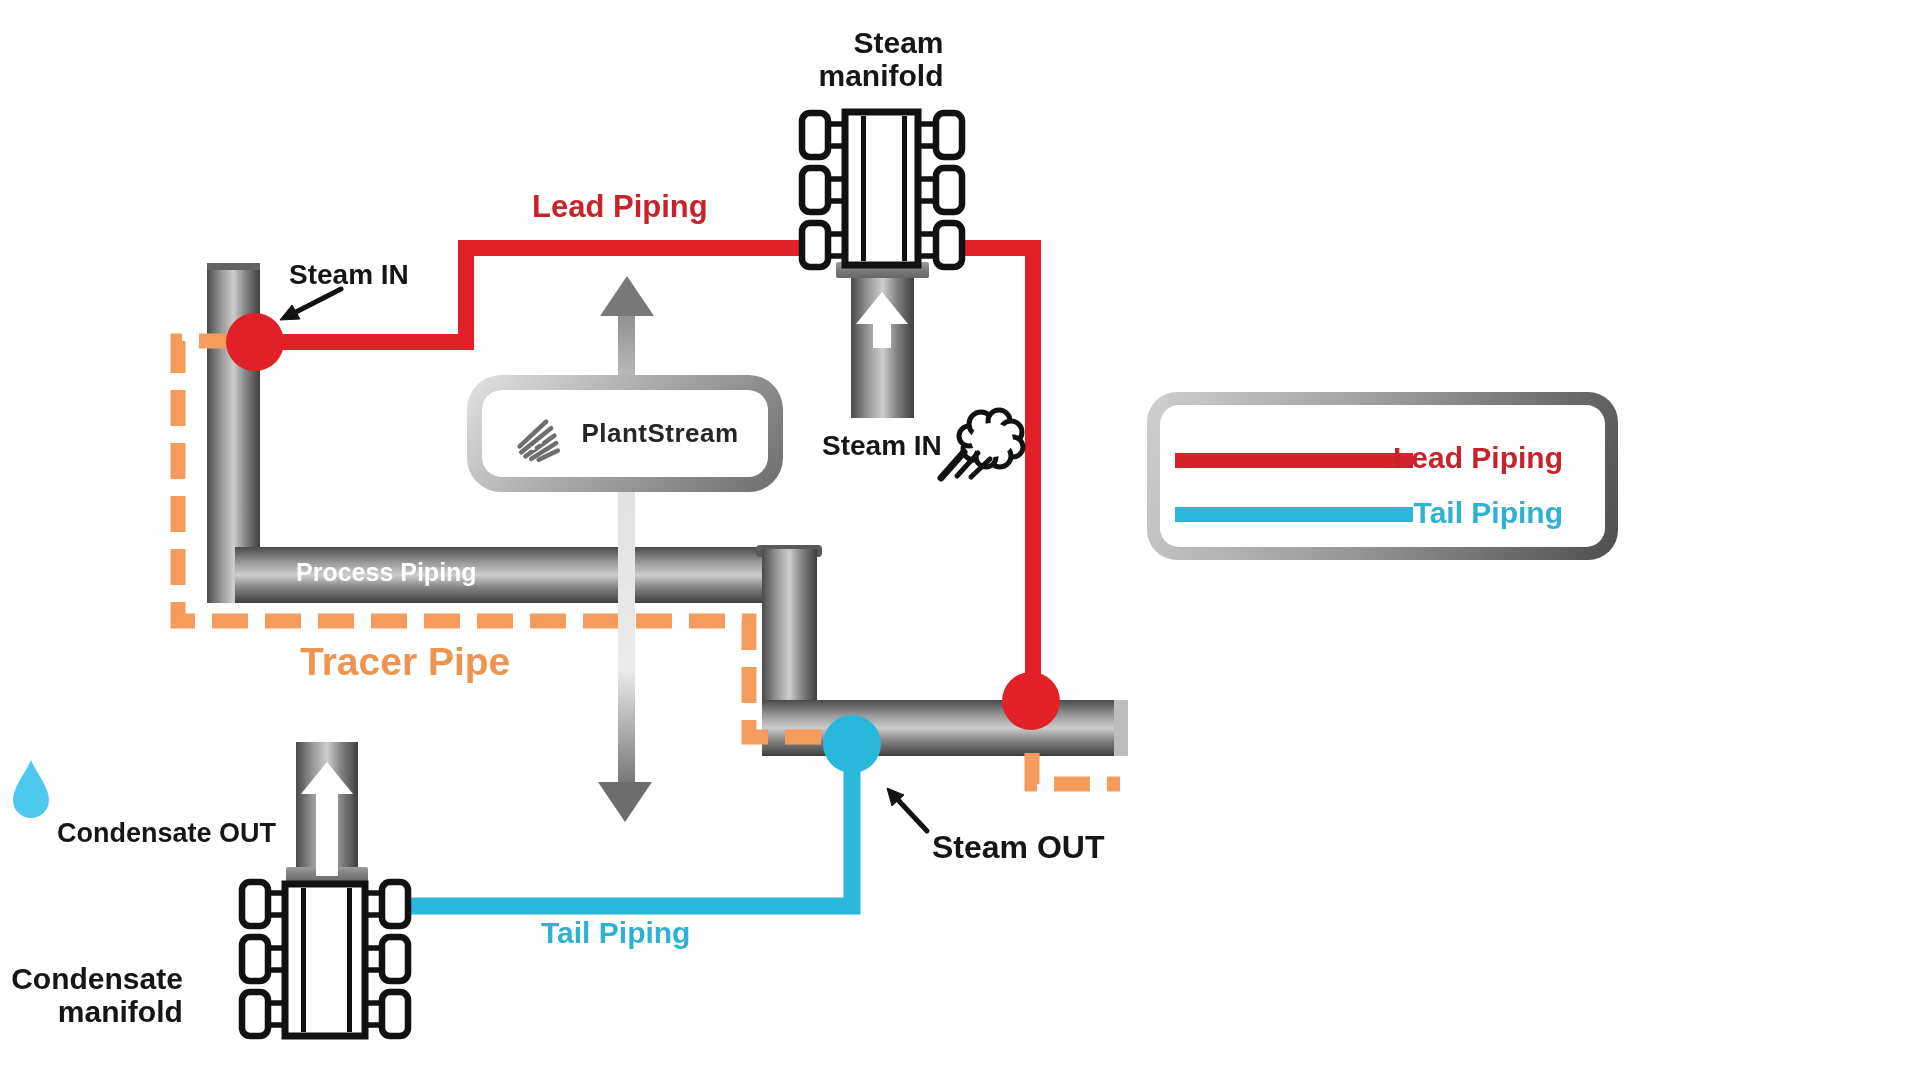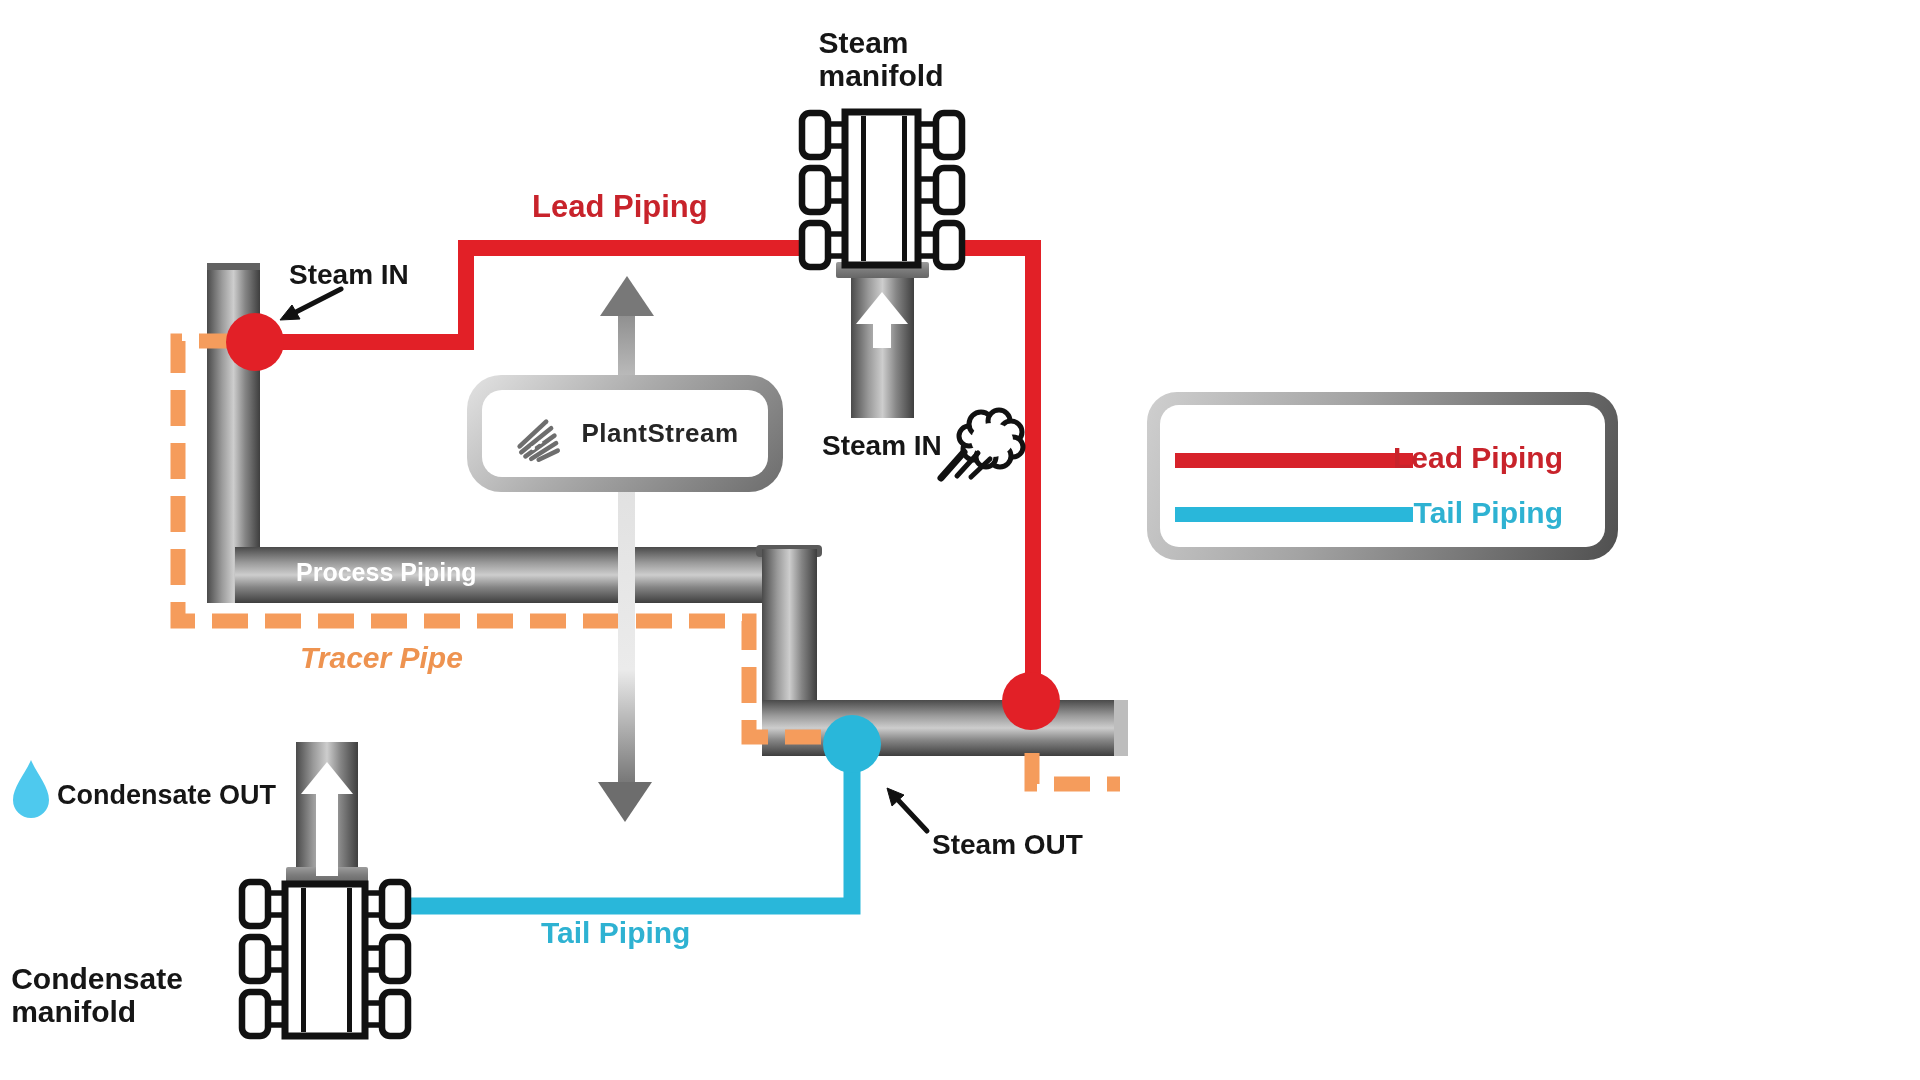--- a/index.html
+++ b/index.html
@@ -1,30 +1,30 @@
 <!DOCTYPE html>
 <html><head>
 <meta charset="utf-8">
 <style>
   html,body{margin:0;padding:0;background:#ffffff;}
   body{width:1920px;height:1080px;overflow:hidden;font-family:"Liberation Sans","DejaVu Sans",sans-serif;}
   .stage{position:relative;width:1920px;height:1080px;background:#ffffff;}
   svg.layer{position:absolute;left:0;top:0;}
 
   .lbl{position:absolute;font-weight:bold;color:#161616;white-space:nowrap;line-height:1.1;}
-  .lbl.centered{transform:translateX(-50%);text-align:left;}
+  .lbl.centered{transform:translateX(-50%);text-align:right;}
 
   .lbl-steam-manifold{left:881px;top:26px;font-size:30px;}
   .lbl-lead{left:532px;top:190px;font-size:31px;color:#c8232b;}
   .lbl-steam-in-top{left:289px;top:260px;font-size:28px;}
   .lbl-steam-in-manifold{left:822px;top:431px;font-size:28px;}
   .lbl-process{left:296px;top:559px;font-size:25px;color:#ffffff;}
-  .lbl-tracer{left:300px;top:641px;font-size:30px;color:#ee9350;font-style:italic;}
-  .lbl-steam-out{left:932px;top:830px;font-size:28px;}
-  .lbl-cond-out{left:57px;top:781px;font-size:27px;}
+  .lbl-tracer{left:300px;top:641px;font-size:39px;color:#ee9350;}
+  .lbl-steam-out{left:932px;top:830px;font-size:32px;}
+  .lbl-cond-out{left:57px;top:819px;font-size:27px;}
   .lbl-cond-manifold{left:97px;top:962px;font-size:30px;}
   .lbl-tail{left:541px;top:916px;font-size:30px;color:#2eb2d2;}
 
   
   .ps-box{position:absolute;left:467px;top:375px;width:316px;height:117px;border-radius:34px;
     background:linear-gradient(135deg,#e3e3e3 0%,#aaaaaa 45%,#6c6c6c 100%);padding:15px;box-sizing:border-box;}
   .ps-inner{width:100%;height:100%;background:#ffffff;border-radius:20px;display:flex;align-items:center;justify-content:center;gap:8px;}
   .ps-text{font-size:26px;font-weight:bold;color:#262626;letter-spacing:.5px;}
 
   

